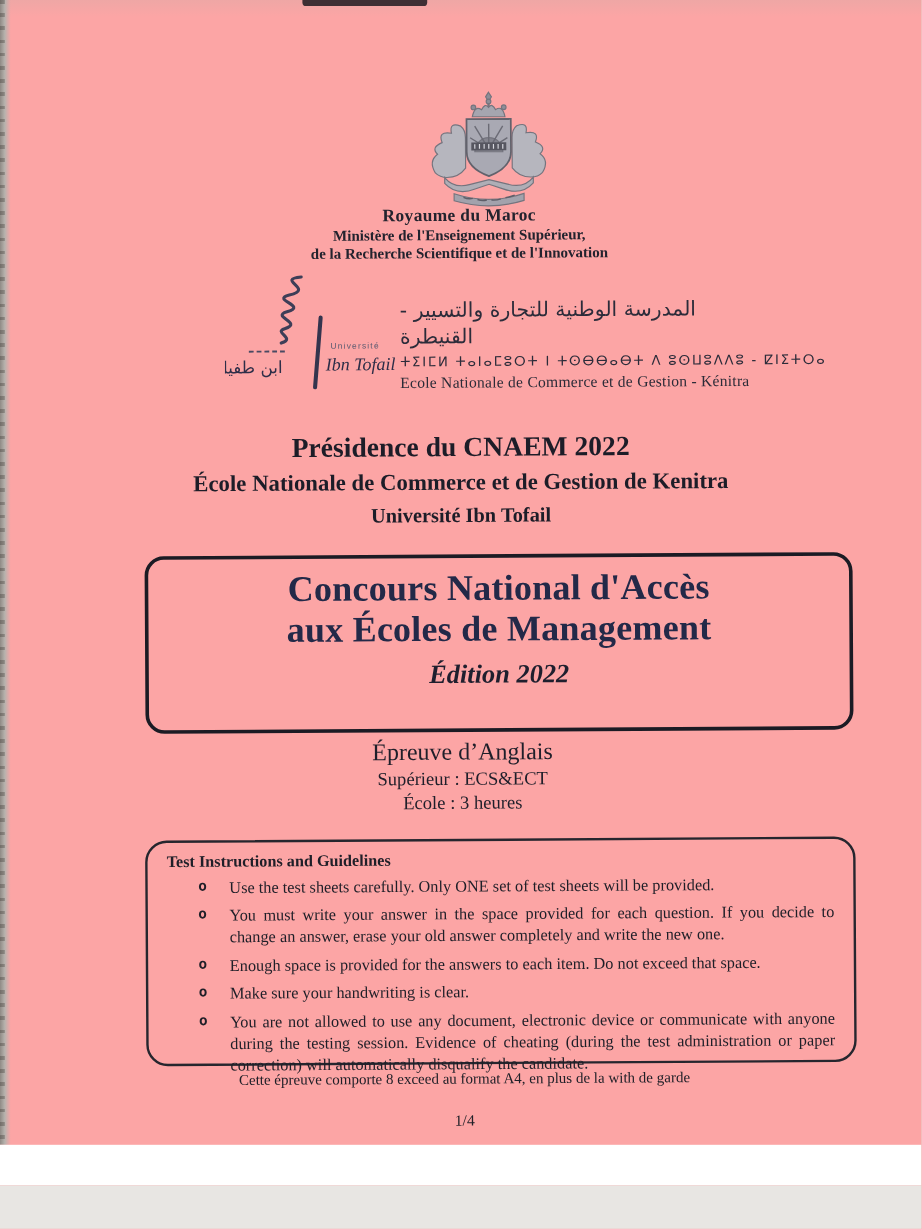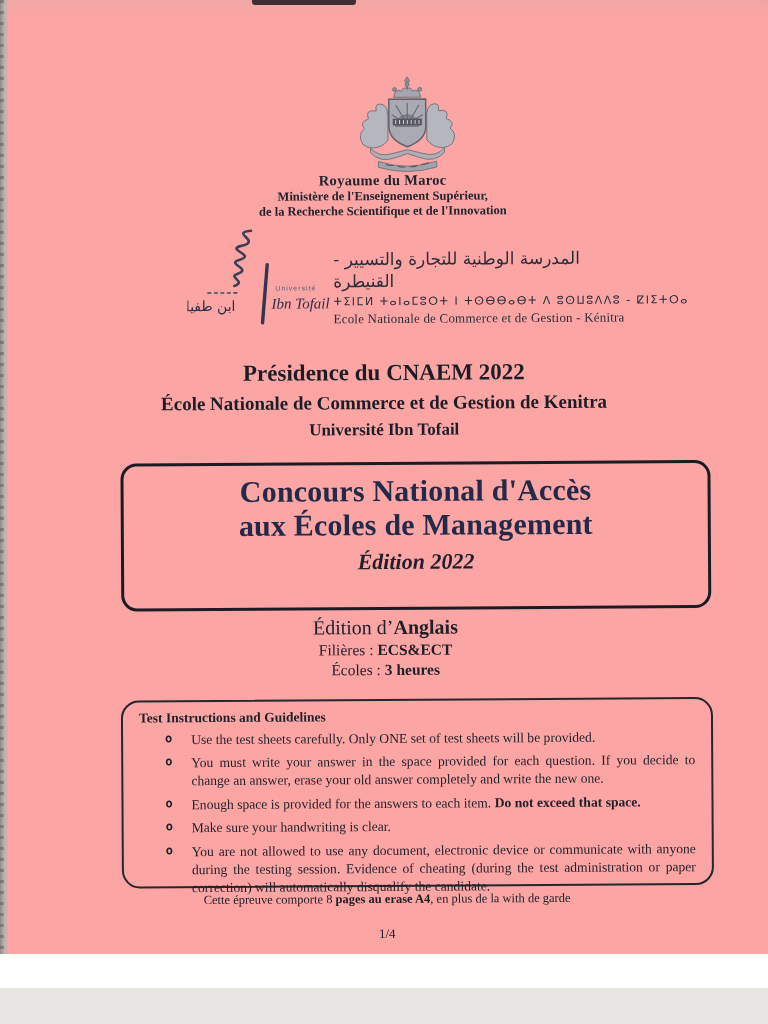--- a/index.html
+++ b/index.html
@@ -53,21 +53,21 @@
   .main-box{
     position:absolute;left:120px;top:462px;width:584px;height:142px;
     border:3px solid #1b1b24;border-radius:16px;text-align:center;color:#232948;
   }
   .main-box .big{font-size:30px;font-weight:bold;line-height:1.12;margin-top:9px;letter-spacing:.2px;}
   .main-box .ed{font-size:22px;font-weight:bold;font-style:italic;margin-top:8px;color:#1f1f2e;}
   
   .exam{position:absolute;left:0;top:616px;width:768px;text-align:center;color:#1f1f2a;}
   .exam .e1{font-size:20px;}
   .exam .e2{font-size:15.5px;margin-top:2px;}
-  b{font-weight:bold;}
+  b{font-weight:normal;}
   
   .instr{
     position:absolute;left:119px;top:699px;width:592px;height:188px;
     border:2.5px solid #26262e;border-radius:18px;box-sizing:border-box;
     padding:8px 16px 6px 16px;color:#1f1f28;
   }
   .instr .ititle{font-size:13.5px;font-weight:bold;}
   .instr ul{list-style:none;margin:5px 0 0 26px;padding:0;}
   .instr li{position:relative;font-size:13.6px;line-height:1.32;margin-bottom:5.5px;
     padding-left:26px;text-align:justify;}
@@ -172,37 +172,37 @@
 
     <div class="main-box">
       <div class="big">
         <div>Concours National d'Accès</div>
         <div>aux Écoles de Management</div>
       </div>
       <div class="ed">Édition 2022</div>
     </div>
 
     <div class="exam">
-      <div class="e1"><span>Édition d’</span><b>Anglais</b></div>
-      <div class="e2"><span>Filières : </span><b>ECS&amp;ECT</b></div>
-      <div class="e2"><span>Écoles : </span><b>3 heures</b></div>
+      <div class="e1"><span>Épreuve d’</span><b>Anglais</b></div>
+      <div class="e2"><span>Supérieur : </span><b>ECS&amp;ECT</b></div>
+      <div class="e2"><span>École : </span><b>3 heures</b></div>
     </div>
 
     <div class="instr">
       <div class="ititle">Test Instructions and Guidelines</div>
       <ul>
         <li><span class="blt">o</span><span>Use the test sheets carefully. Only ONE set of test sheets will be provided.</span><b></b></li>
         <li><span class="blt">o</span><span>You must write your answer in the space provided for each question. If you decide to change an answer, erase your old answer completely and write the new one.</span><b></b></li>
         <li><span class="blt">o</span><span>Enough space is provided for the answers to each item. </span><b>Do not exceed that space.</b></li>
         <li><span class="blt">o</span><span>Make sure your handwriting is clear.</span><b></b></li>
         <li><span class="blt">o</span><span>You are not allowed to use any document, electronic device or communicate with anyone during the testing session. Evidence of cheating (during the test administration or paper correction) will automatically disqualify the candidate.</span><b></b></li>
       </ul>
     </div>
 
-    <div class="footnote"><span>Cette épreuve comporte 8 </span><b>pages au erase A4</b><span>, en plus de la with de garde</span></div>
+    <div class="footnote"><span>Cette épreuve comporte 8 </span><b>exceed au format A4</b><span>, en plus de la with de garde</span></div>
     <div class="pagenum">1/4</div>
 
   </div>
 
   <div class="bottom-white"></div>
   <div class="watermark">Scanned with CamScanner</div>
 
 </div>
 
 </body></html>

